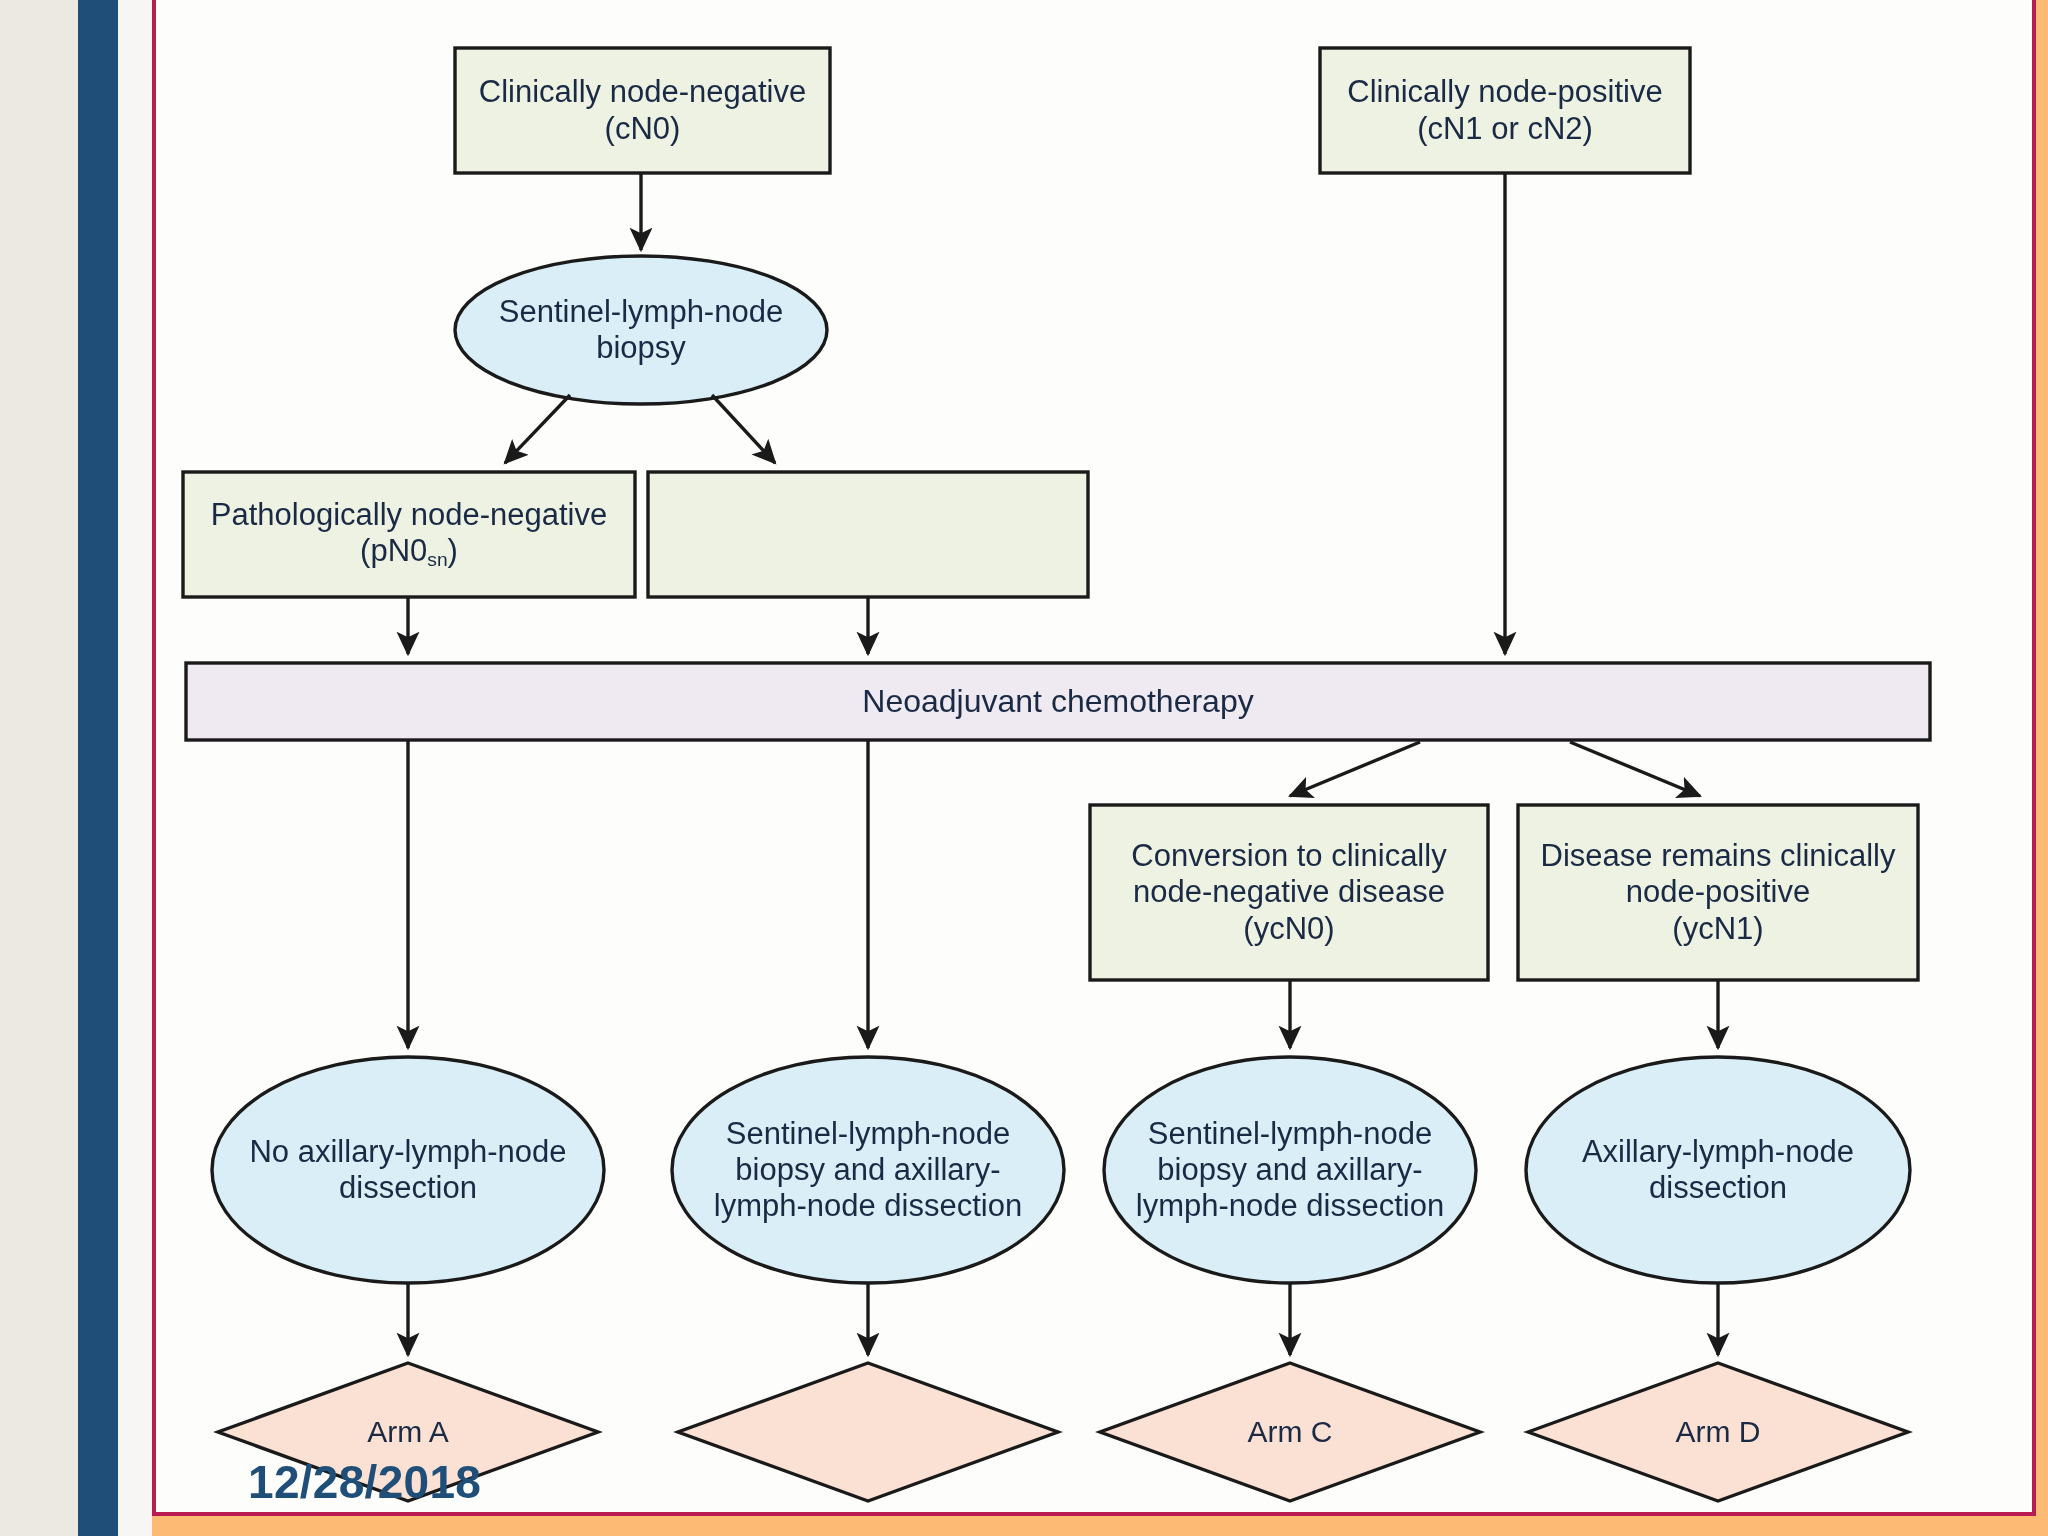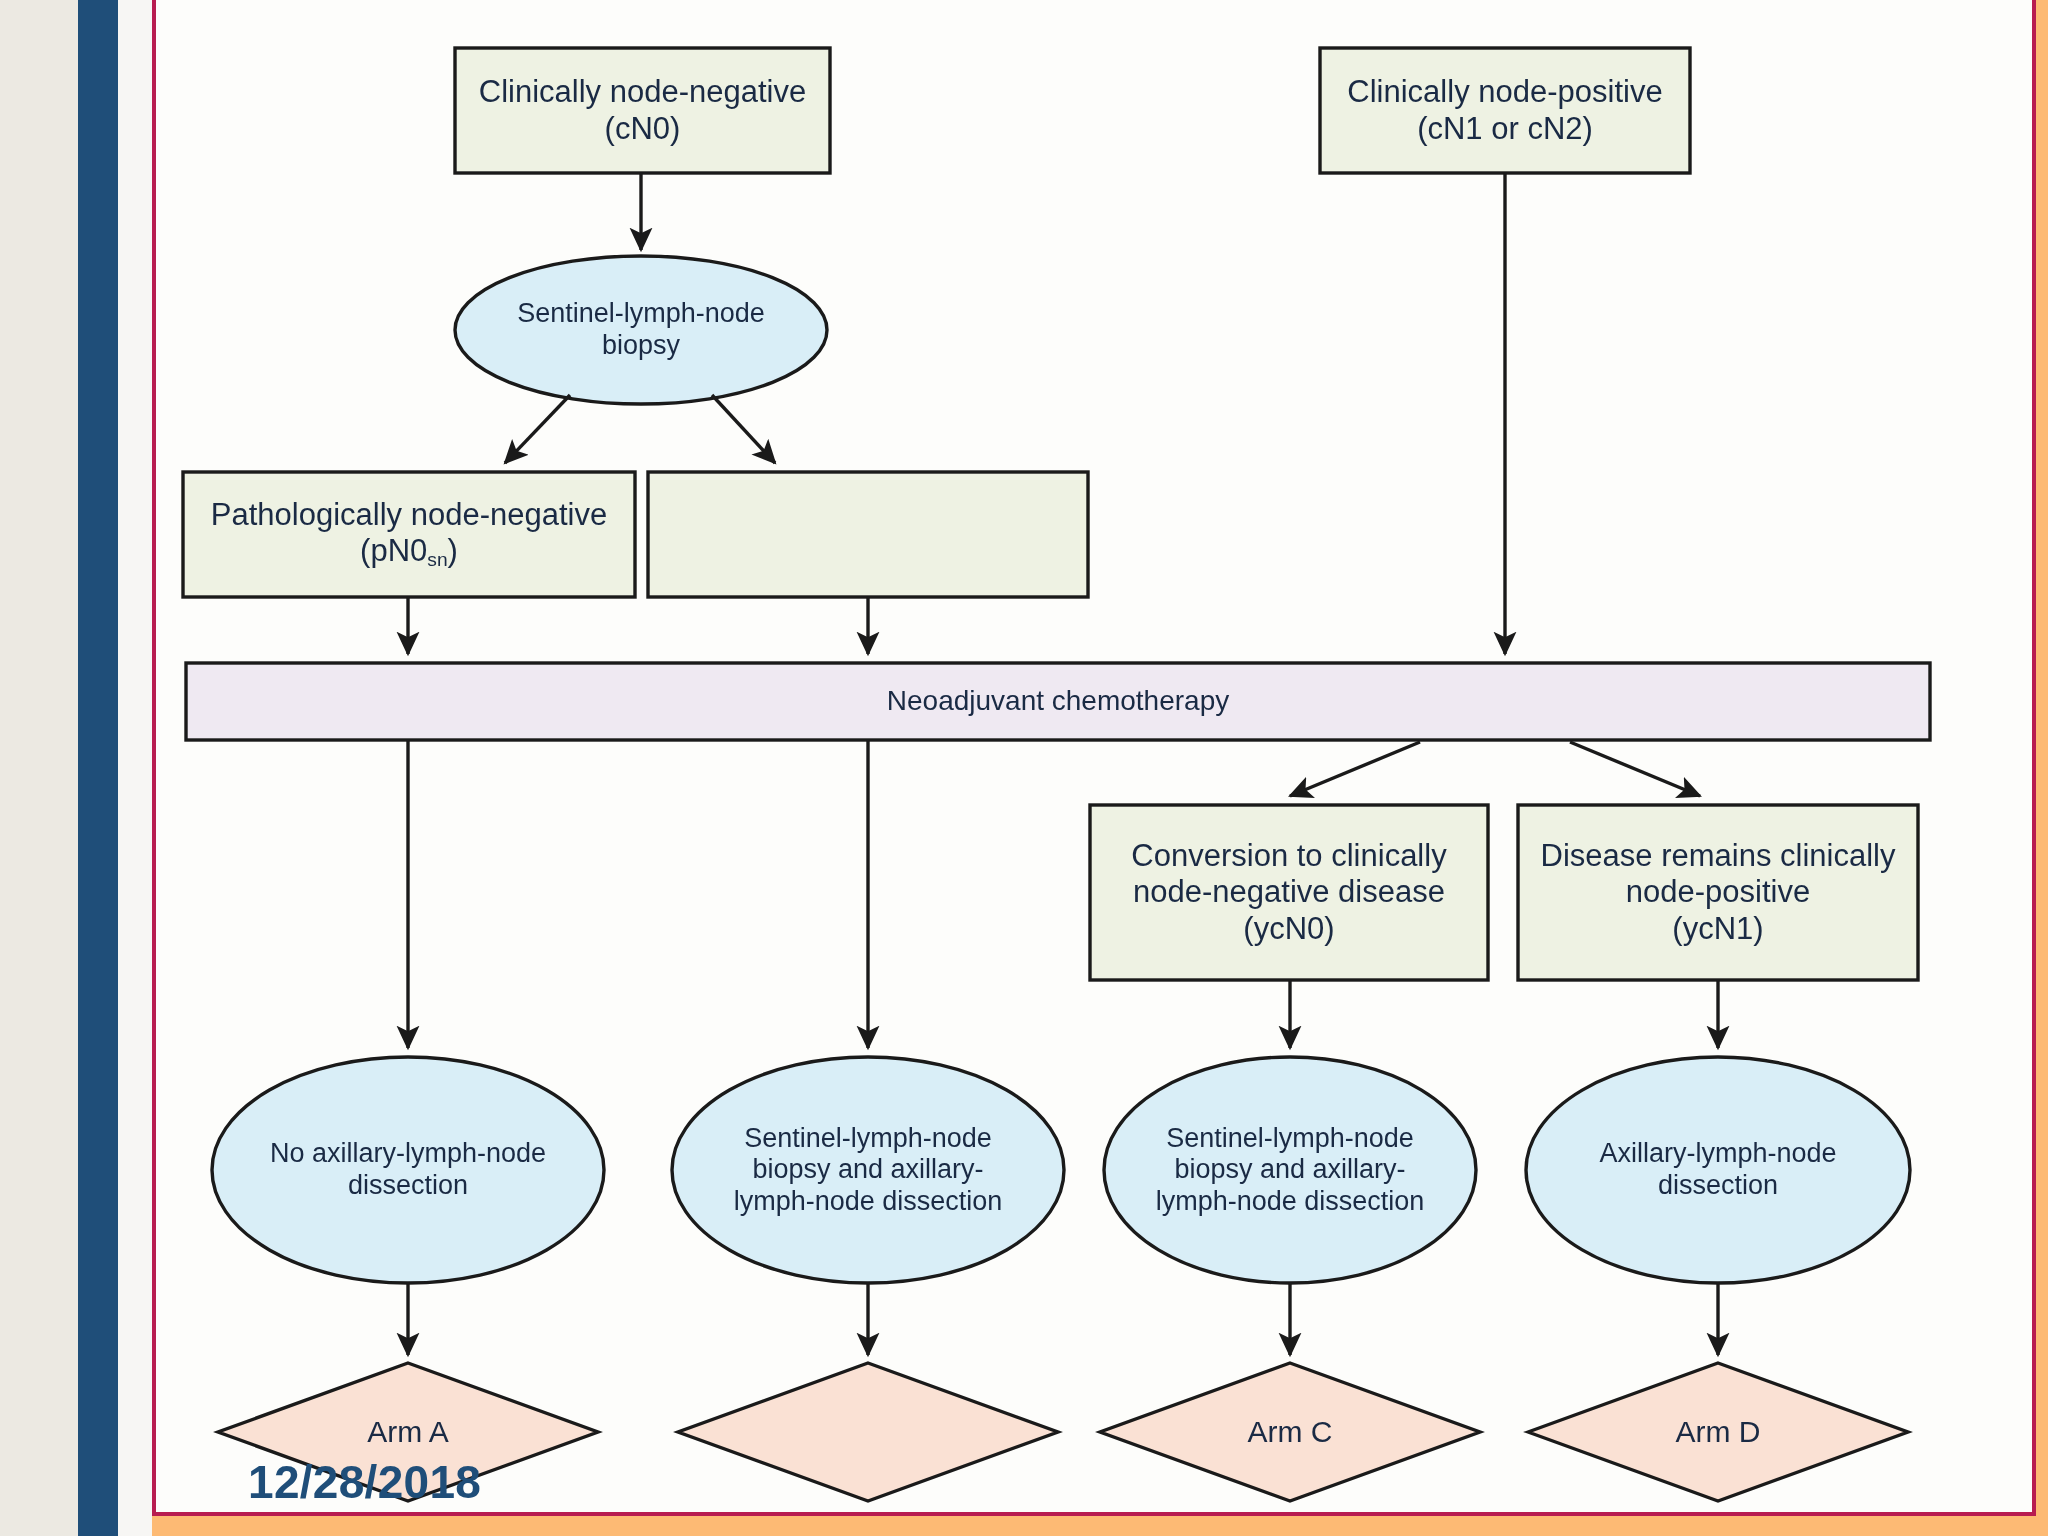--- a/index.html
+++ b/index.html
@@ -71,22 +71,22 @@
     justify-content: center;
     text-align: center;
     color: #1a2a44;
     line-height: 1.17;
     box-sizing: border-box;
     pointer-events: none;
   }
   .node-text > span { display: block; width: 100%; }
 
   .t-box    { font-size: 31px; }
-  .t-ellipse{ font-size: 27px; }
-  .t-bar    { font-size: 28px; }
+  .t-ellipse{ font-size: 31px; }
+  .t-bar    { font-size: 32px; }
   .t-diamond{ font-size: 30px; align-items: center; }
 
   sub { font-size: 0.62em; vertical-align: -0.25em; }
 
   .date-stamp {
     position: absolute;
     left: 248px;
     top: 1455px;
     font-size: 46px;
     font-weight: bold;

